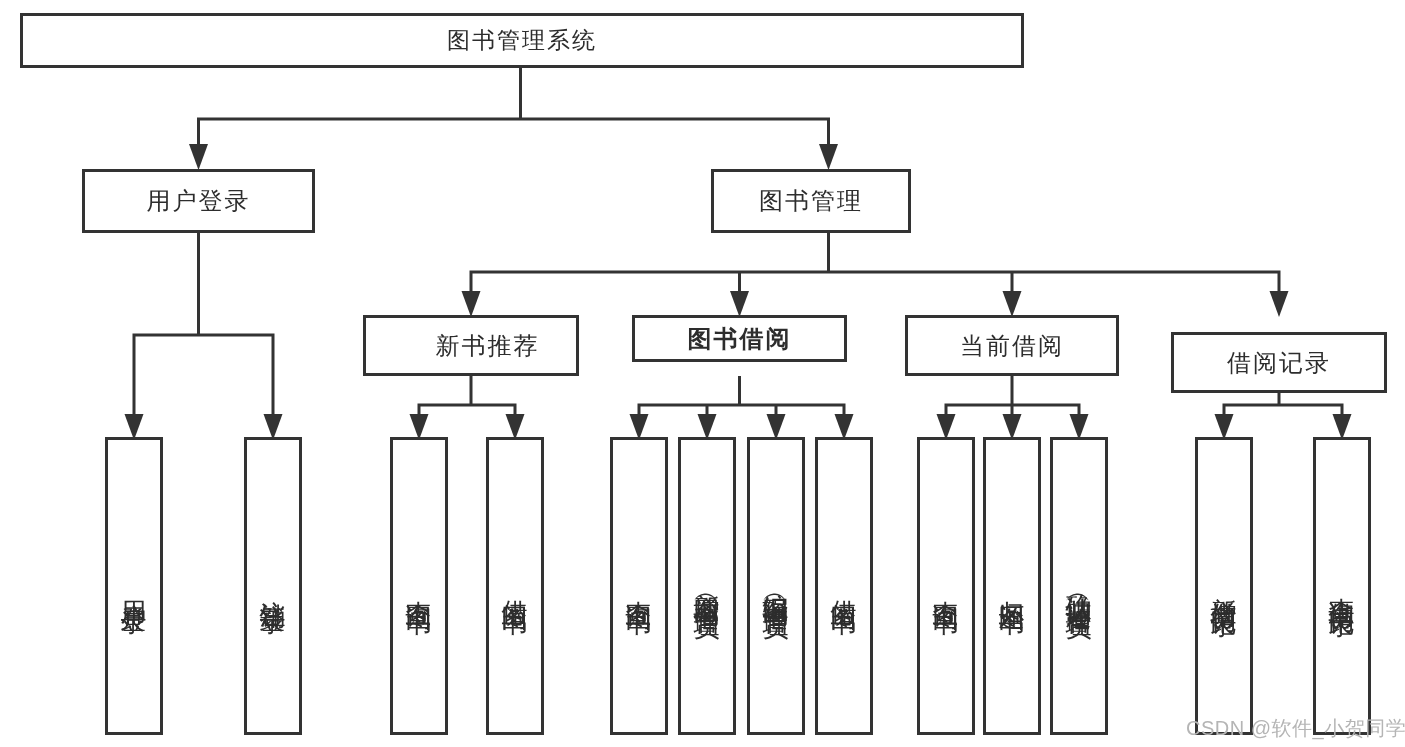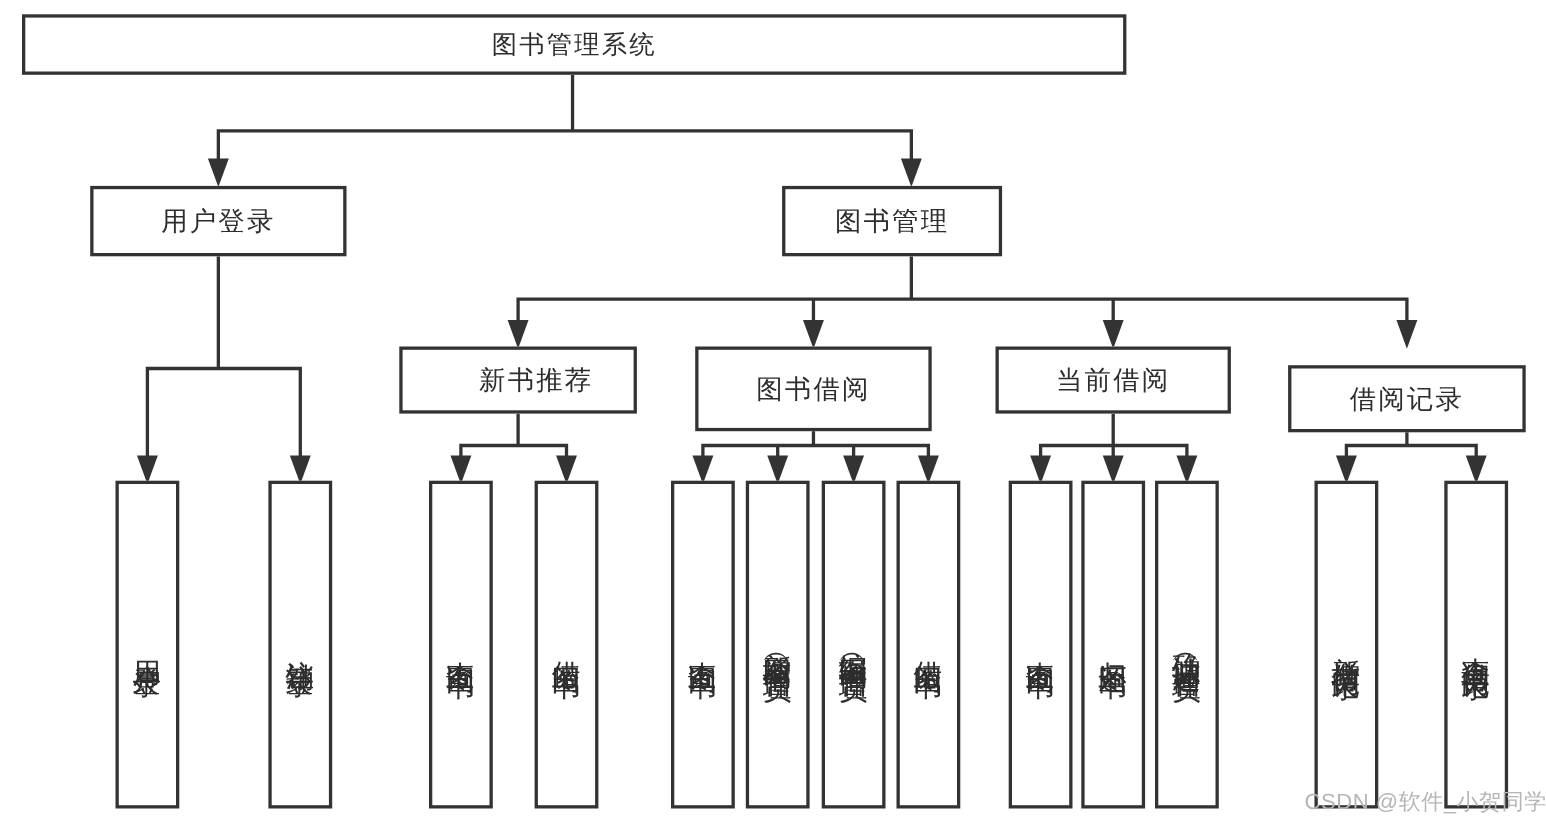--- a/index.html
+++ b/index.html
@@ -90,21 +90,21 @@
       <path d="M1332.5 414 L1351.5 414 L1342 440 Z"></path>
     </g>
   </svg>
 
   <div class="box hbox root" style="left:20px;top:13px;width:1004px;height:55px;">图书管理系统</div>
 
   <div class="box hbox" style="left:82px;top:169px;width:233px;height:64px;">用户登录</div>
   <div class="box hbox" style="left:711px;top:169px;width:200px;height:64px;">图书管理</div>
 
   <div class="box hbox" style="left:363px;top:315px;width:216px;height:61px;padding-left:33px;">新书推荐</div>
-  <div class="box hbox" style="left:632px;top:315px;width:215px;height:77px;">图书借阅</div>
+  <div class="box hbox" style="left:632px;top:315px;width:215px;height:47px;font-weight:bold;">图书借阅</div>
   <div class="box hbox" style="left:905px;top:315px;width:214px;height:61px;text-align:center;">当前借阅</div>
   <div class="box hbox" style="left:1171px;top:332px;width:216px;height:61px;">借阅记录</div>
 
   <div class="box leaf" style="left:105px;top:437px;width:58px;height:298px;">用户登录</div>
   <div class="box leaf" style="left:244px;top:437px;width:58px;height:298px;">注销登录</div>
 
   <div class="box leaf" style="left:390px;top:437px;width:58px;height:298px;">查询图书</div>
   <div class="box leaf" style="left:486px;top:437px;width:58px;height:298px;">借阅图书</div>
 
   <div class="box leaf" style="left:610px;top:437px;width:58px;height:298px;">查询图书</div>

